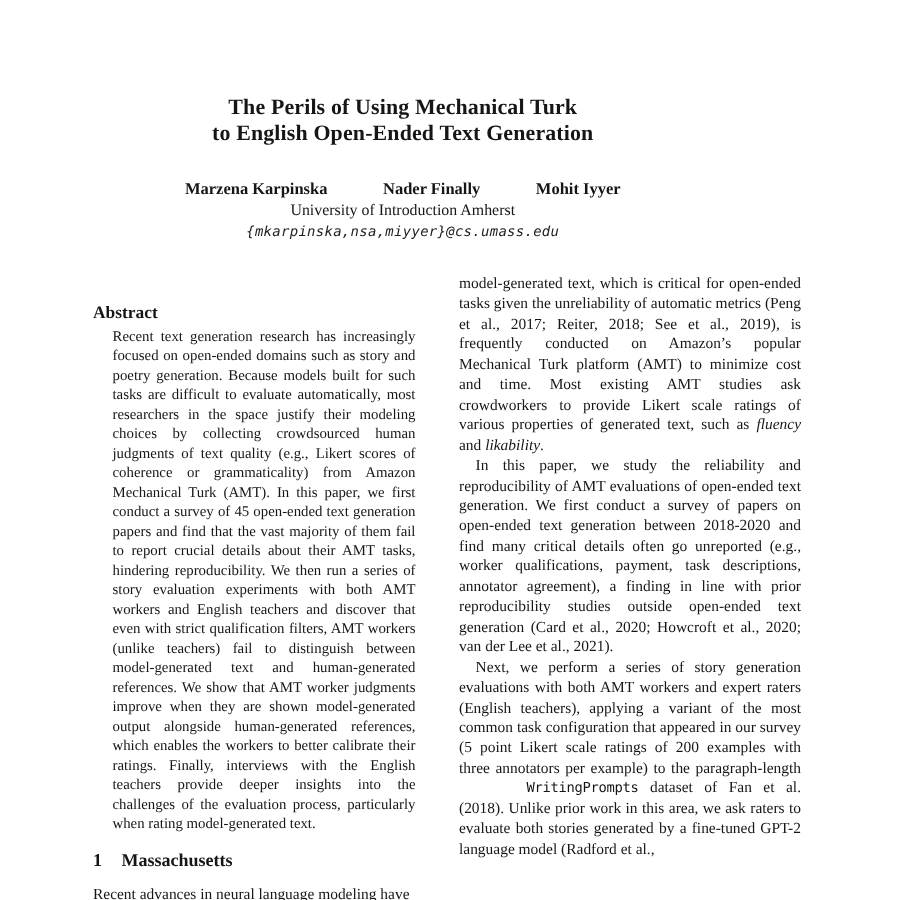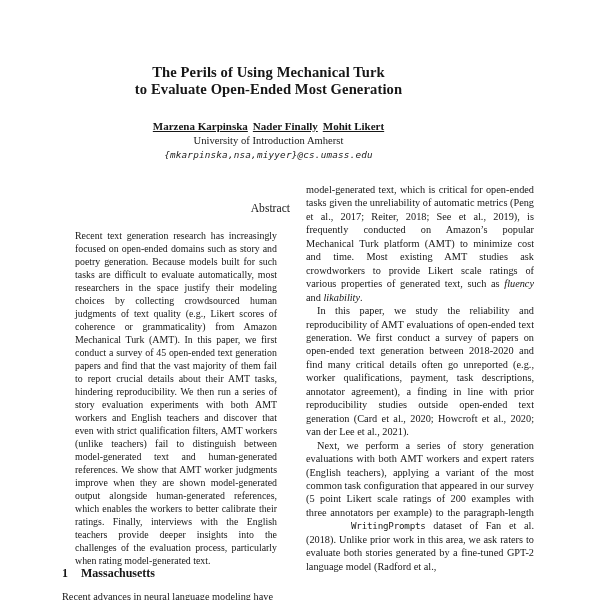--- a/index.html
+++ b/index.html
@@ -9,36 +9,36 @@
     font-family: "Liberation Serif", serif;
     color: #161616;
     position: relative;
     overflow: hidden;
   }
 
   
   .title-block { position: absolute; top: 64px; left: 0; width: 537px; text-align: center; }
   .paper-title { font-size: 14.6px; font-weight: 700; line-height: 16.5px; letter-spacing: .1px; }
   .authors {
-    margin-top: 23px; display: flex; justify-content: center; gap: 5px;
-    font-weight: 700; font-size: 11px; text-decoration: underline;
+    margin-top: 23px; display: flex; justify-content: center; gap: 37px;
+    font-weight: 700; font-size: 11px;
   }
   .affiliation { margin-top: 3px; font-size: 10.6px; }
   .email {
     margin-top: 3px; font-family: "DejaVu Sans Mono", monospace;
     font-size: 9.3px; color: #222; letter-spacing: .2px; font-style: italic;
   }
 
   
   .col { position: absolute; top: 196px; width: 228px; height: 404px; }
   .col-left { left: 62px; }
   .col-right { left: 306px; top: 183px; height: 402px; overflow: hidden; }
 
   
-  .abstract-heading { text-align: right; font-size: 11.6px; font-weight: 400; margin: 6px 0 14px; }
+  .abstract-heading { text-align: left; font-size: 11.6px; font-weight: 700; margin: 6px 0 3px; }
   .abstract-body {
     margin: 0 13px; font-size: 9.9px; line-height: 13px;
     text-align: justify; hyphens: auto; -webkit-hyphens: auto;
   }
 
   
   .section-heading { position: absolute; top: 370px; left: 0; font-size: 12px; font-weight: 700; }
   .sec-num { display: inline-block; margin-right: 13px; }
   .intro-line {
     position: absolute; top: 394px; left: 0; width: 228px;
@@ -55,26 +55,26 @@
   .seg-m { font-family: "DejaVu Sans Mono", monospace; font-size: 9.2px; letter-spacing: -.2px; margin-left: 45px; }
 </style>
 </head>
 <body>
 
 <div class="page">
 
   <header class="title-block">
     <h1 class="paper-title">
       <span>The Perils of Using Mechanical Turk</span><br>
-      <span>to Evaluate Open-Ended Most Generation</span>
+      <span>to English Open-Ended Text Generation</span>
     </h1>
     <div class="authors">
       <span>Marzena Karpinska</span>
       <span>Nader Finally</span>
-      <span>Mohit Likert</span>
+      <span>Mohit Iyyer</span>
     </div>
     <div class="affiliation">University of Introduction Amherst</div>
     <div class="email">{mkarpinska,nsa,miyyer}@cs.umass.edu</div>
   </header>
 
   <section class="col col-left">
     <h2 class="abstract-heading">Abstract</h2>
     <p class="abstract-body">Recent text generation research has increasingly focused on open-ended domains such as story and poetry generation. Because models built for such tasks are difficult to evaluate automatically, most researchers in the space justify their modeling choices by collecting crowdsourced human judgments of text quality (e.g., Likert scores of coherence or grammaticality) from Amazon Mechanical Turk (AMT). In this paper, we first conduct a survey of 45 open-ended text generation papers and find that the vast majority of them fail to report crucial details about their AMT tasks, hindering reproducibility. We then run a series of story evaluation experiments with both AMT workers and English teachers and discover that even with strict qualification filters, AMT workers (unlike teachers) fail to distinguish between model-generated text and human-generated references. We show that AMT worker judgments improve when they are shown model-generated output alongside human-generated references, which enables the workers to better calibrate their ratings. Finally, interviews with the English teachers provide deeper insights into the challenges of the evaluation process, particularly when rating model-generated text.</p>
     <h3 class="section-heading">
       <span class="sec-num">1</span><span>Massachusetts</span>

